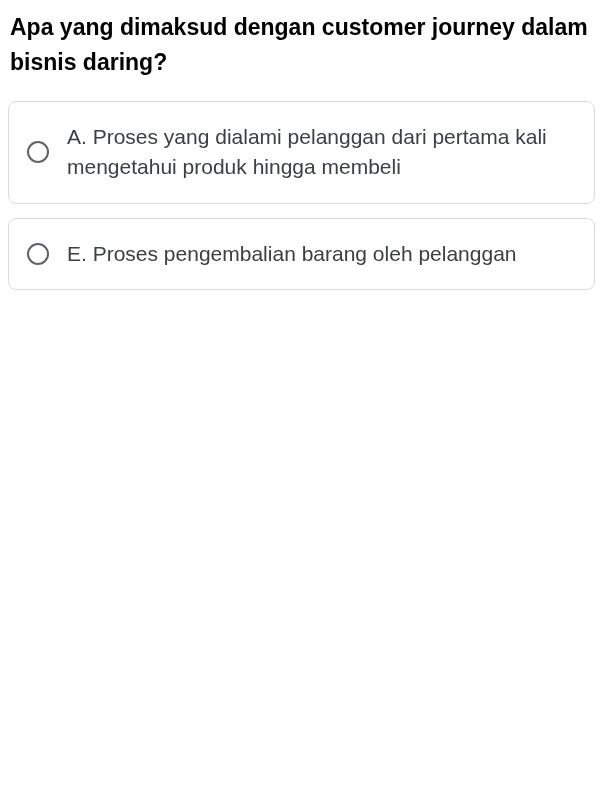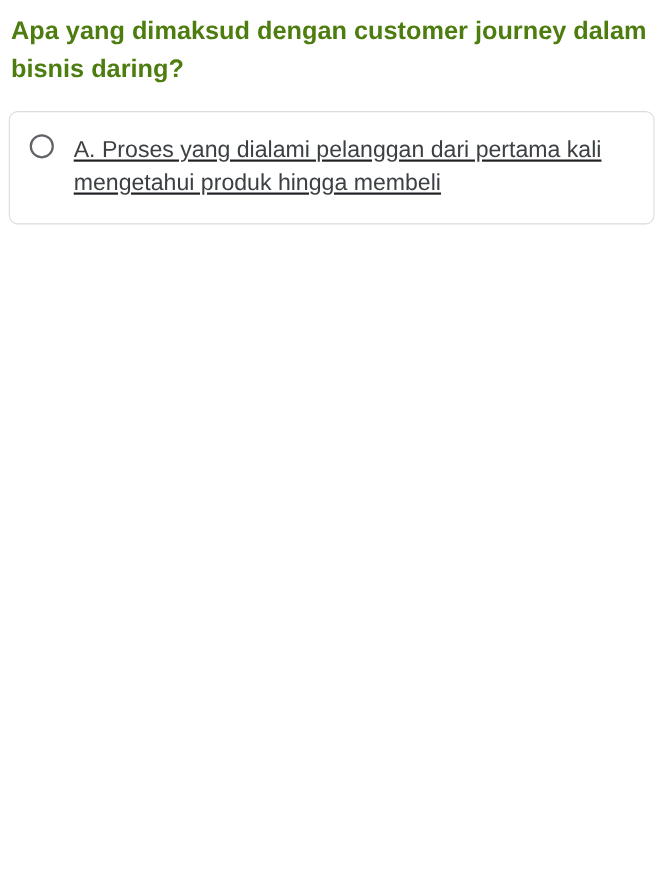--- a/index.html
+++ b/index.html
@@ -13,36 +13,35 @@
     width: 603px;
     padding: 10px 8px;
     color: #202124;
   }
   .question {
     font-size: 23px;
     font-weight: 700;
     line-height: 1.5;
     margin-bottom: 22px;
     padding: 0 2px;
-    color: #4d7c0f;
+    color: #000000;
   }
   .options {
     display: flex;
     flex-direction: column;
     gap: 14px;
   }
   .option {
     border: 1px solid #dadce0;
     border-radius: 8px;
     padding: 20px 18px;
     display: flex;
-    align-items: flex-start;
+    align-items: center;
     gap: 18px;
     cursor: pointer;
-    text-decoration: underline;
   }
   .radio {
     flex: 0 0 22px;
     width: 22px;
     height: 22px;
     border: 2px solid #5f6368;
     border-radius: 50%;
     background: #fff;
   }
   .option-text {
@@ -60,14 +59,18 @@
 <div class="options">
 
   <div class="option">
     <div class="radio"></div>
     <div class="option-text">A. Proses yang dialami pelanggan dari pertama kali mengetahui produk hingga membeli</div>
   </div>
 
 
 
 
+  <div class="option">
+    <div class="radio"></div>
+    <div class="option-text">E. Proses pengembalian barang oleh pelanggan</div>
+  </div>
 
 </div>
 
 </body></html>

